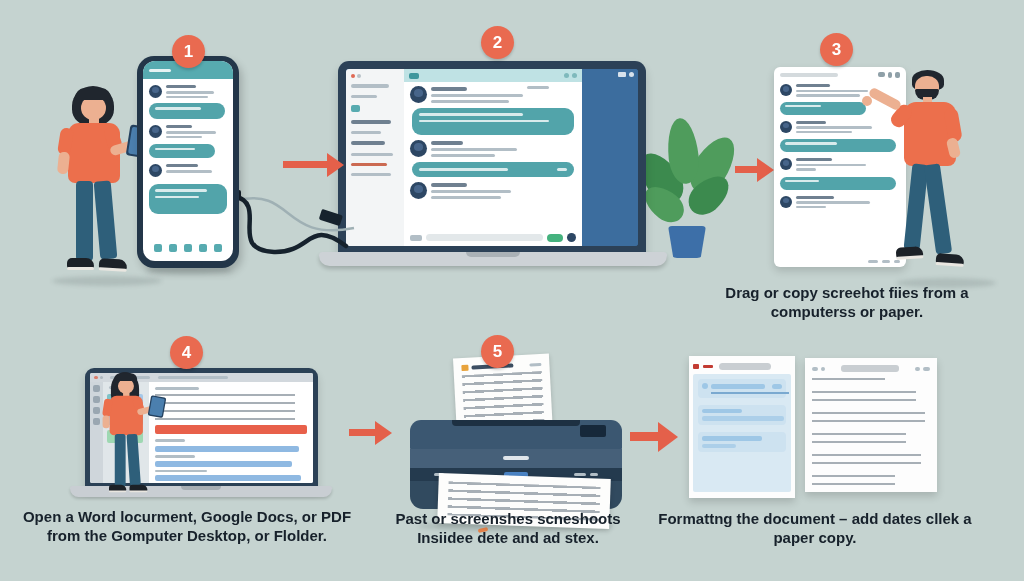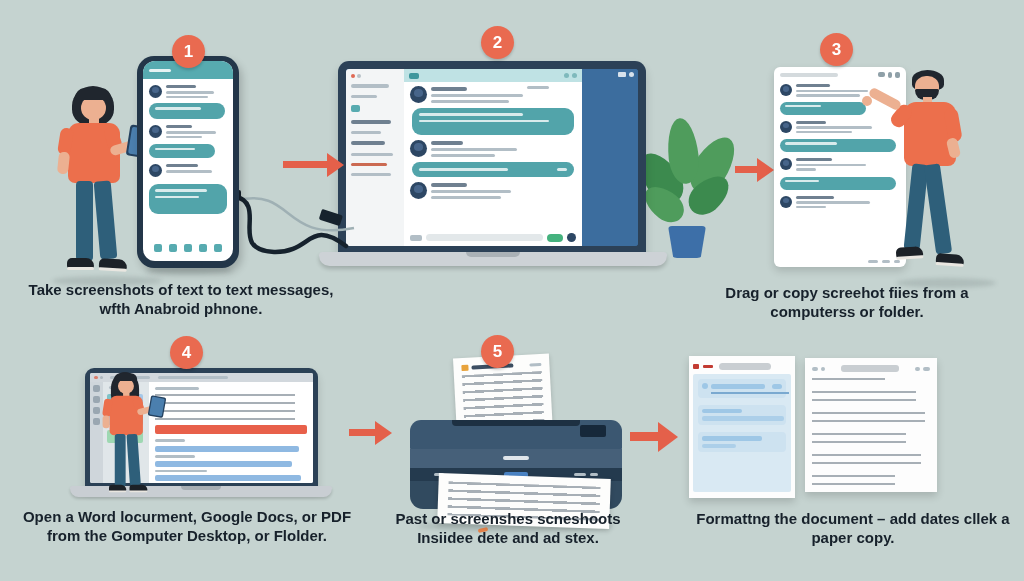--- a/index.html
+++ b/index.html
@@ -504,19 +504,18 @@
   <div class="badge" style="left:820px;top:33px">
       <span>3</span>
     </div>
   <div class="badge" style="left:170px;top:336px">
       <span>4</span>
     </div>
   <div class="badge" style="left:481px;top:335px">
       <span>5</span>
     </div>
 
-  <div class="caption" style="left:16px;top:281px;width:330px">Take screenshots of text to text messages, wfth Anabroid phnone.</div>
-  <div class="caption" style="left:694px;top:284px;width:306px">Drag or copy screehot fiies from a computerss or folder.</div>
+  <div class="caption" style="left:694px;top:284px;width:306px">Drag or copy screehot fiies from a computerss or paper.</div>
   <div class="caption" style="left:372px;top:510px;width:272px">Past or screenshes scneshoots Insiidee dete and ad stex.</div>
   <div class="caption" style="left:6px;top:508px;width:362px">Open a Word locurment, Google Docs, or PDF from the Gomputer Desktop, or Flolder.</div>
-  <div class="caption" style="left:690px;top:510px;width:326px">Formattng the document – add dates cllek a paper copy.</div>
+  <div class="caption" style="left:652px;top:510px;width:326px">Formattng the document – add dates cllek a paper copy.</div>
 
 </div>
 
 </body></html>

